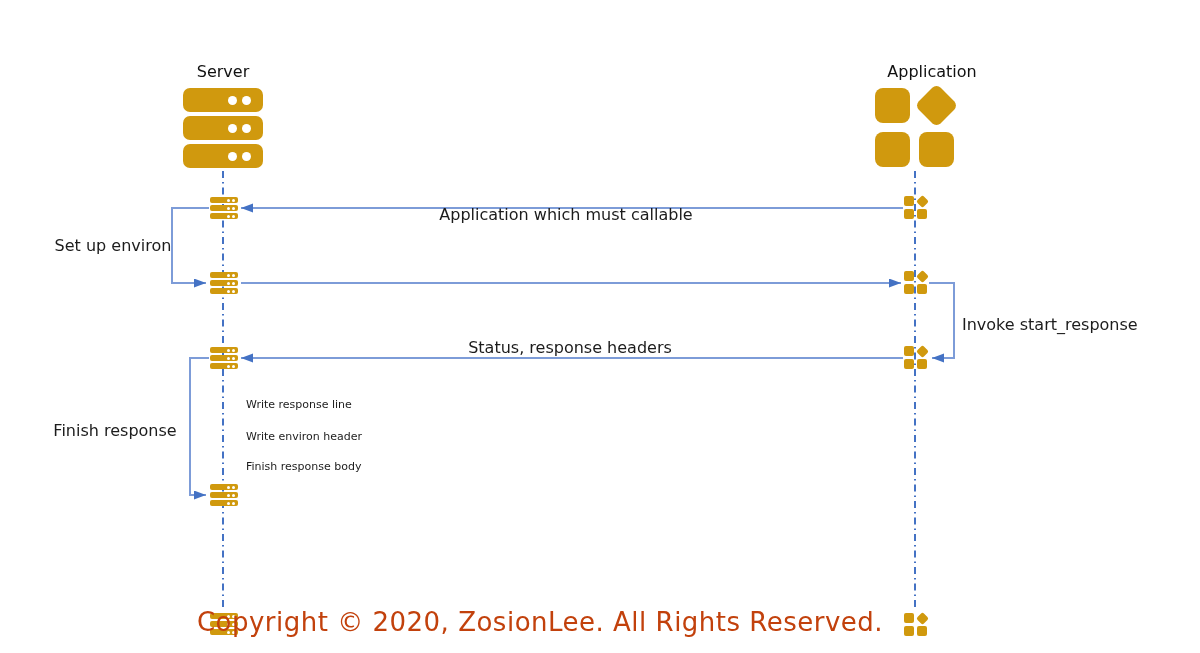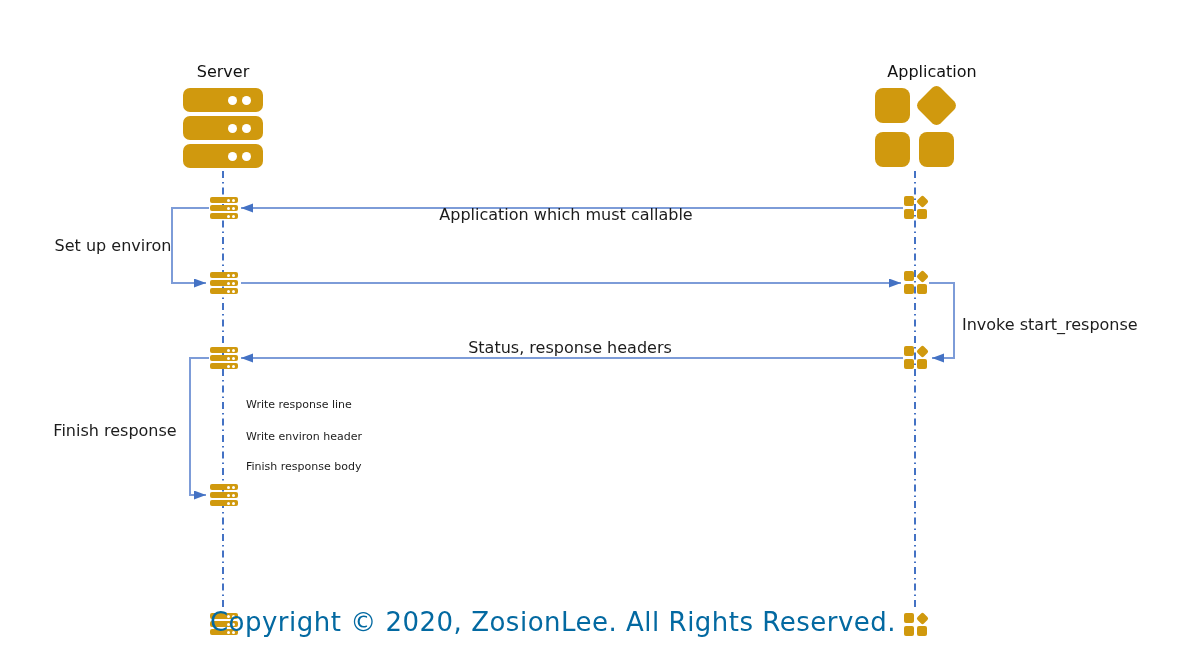--- a/index.html
+++ b/index.html
@@ -45,22 +45,22 @@
   .mini-app{position:absolute;width:24px;height:24px;}
   .mini-app .s{position:absolute;width:10px;height:10px;background:#D0990E;border-radius:2px;}
   .mini-app .s.tl{left:0;top:0;}
   .mini-app .s.bl{left:0;top:13px;}
   .mini-app .s.br{left:13px;top:13px;}
   .mini-app .d{position:absolute;left:14px;top:1px;width:9px;height:9px;background:#D0990E;
     border-radius:2px;transform:rotate(45deg);}
 
   .note-text{font-size:11px;}
   .copyright{
-    position:absolute;left:553px;top:622px;transform:translate(-50%,-50%);
-    font-size:26px;color:#0369a1;white-space:nowrap;letter-spacing:0.5px;
+    position:absolute;left:540px;top:622px;transform:translate(-50%,-50%);
+    font-size:26px;color:#c2410c;white-space:nowrap;letter-spacing:0.5px;
   }
 </style>
 </head>
 <body>
 
 <div class="canvas">
 
   <svg class="svg-layer" viewBox="0 0 1200 653" xmlns="http://www.w3.org/2000/svg">
     <defs>
       <marker id="ah" markerUnits="userSpaceOnUse" markerWidth="13" markerHeight="10" refX="12" refY="4.5" orient="auto">

